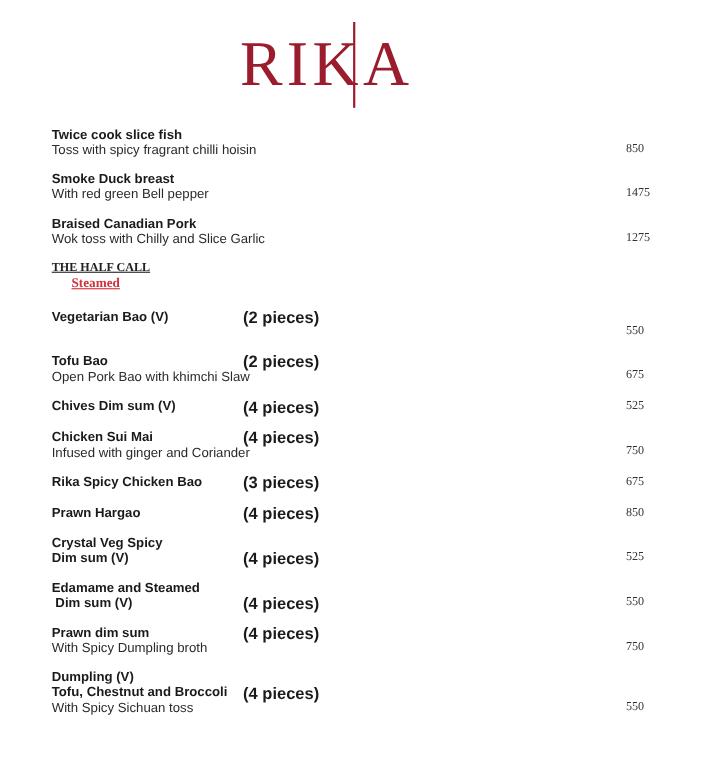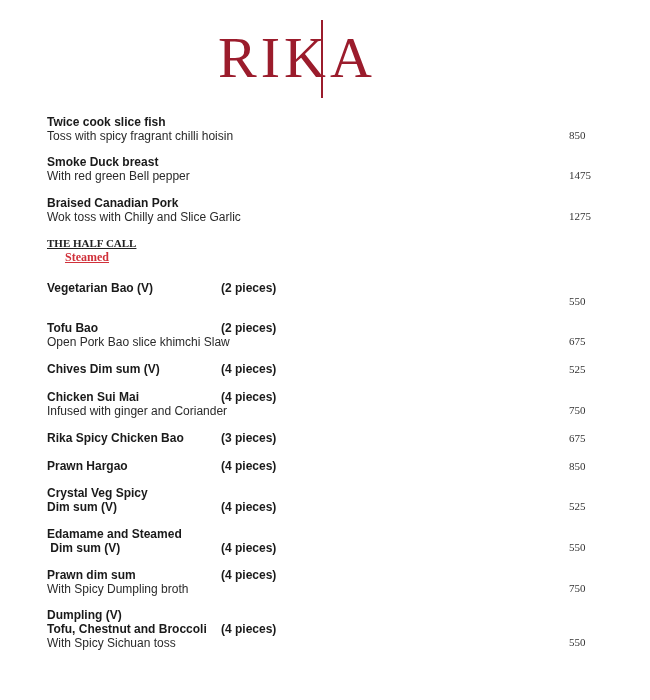--- a/index.html
+++ b/index.html
@@ -13,21 +13,21 @@
   .logo-text {
     font-family: "Liberation Serif", serif; font-size: 58px; color: #9b1c2c;
     letter-spacing: 4px; position: relative; display: inline-block; line-height: 80px;
   }
   .logo-bar {
     position: absolute; left: 321px; top: 20px; width: 2px; height: 78px; background: #9b1c2c;
   }
   .item { position: absolute; left: 47px; width: 560px; }
   .name { font-weight: bold; font-size: 12px; line-height: 14px; color: #1a1a1a; }
   .desc { font-size: 12px; line-height: 14px; color: #2a2a2a; }
-  .pieces { position: absolute; left: 174px; font-weight: bold; font-size: 12px; color: #1a1a1a; }
+  .pieces { position: absolute; left: 174px; font-weight: bold; font-size: 15px; color: #1a1a1a; }
   .price { position: absolute; left: 522px; font-size: 11px; color: #333; font-family: Liberation Serif, serif; }
   .section {
     position: absolute; left: 47px; top: 237px; font-family: "Liberation Serif", serif;
     font-weight: bold; font-size: 11px; text-decoration: underline; color: #222;
   }
   .subsection {
     position: absolute; left: 47px; top: 250px; font-family: "Liberation Serif", serif;
     font-weight: bold; font-size: 12px; text-decoration: underline; color: #d0303a; margin-left: 18px;
   }
 </style>
@@ -59,21 +59,21 @@
 <div class="subsection">Steamed</div>
 
 <div class="item" style="top:281px">
   <div class="name">Vegetarian Bao (V)</div>
   <span class="pieces" style="top:0">(2 pieces)</span>
   <span class="price" style="top:14px">550</span>
 </div>
 <div class="item" style="top:321px">
   <div class="name">Tofu Bao</div>
   <span class="pieces" style="top:0">(2 pieces)</span>
-  <div class="desc">Open Pork Bao slice khimchi Slaw</div>
+  <div class="desc">Open Pork Bao with khimchi Slaw</div>
   <span class="price" style="top:14px">675</span>
 </div>
 <div class="item" style="top:362px">
   <div class="name">Chives Dim sum (V)</div>
   <span class="pieces" style="top:0">(4 pieces)</span>
   <span class="price" style="top:1px">525</span>
 </div>
 <div class="item" style="top:390px">
   <div class="name">Chicken Sui Mai</div>
   <span class="pieces" style="top:0">(4 pieces)</span>

